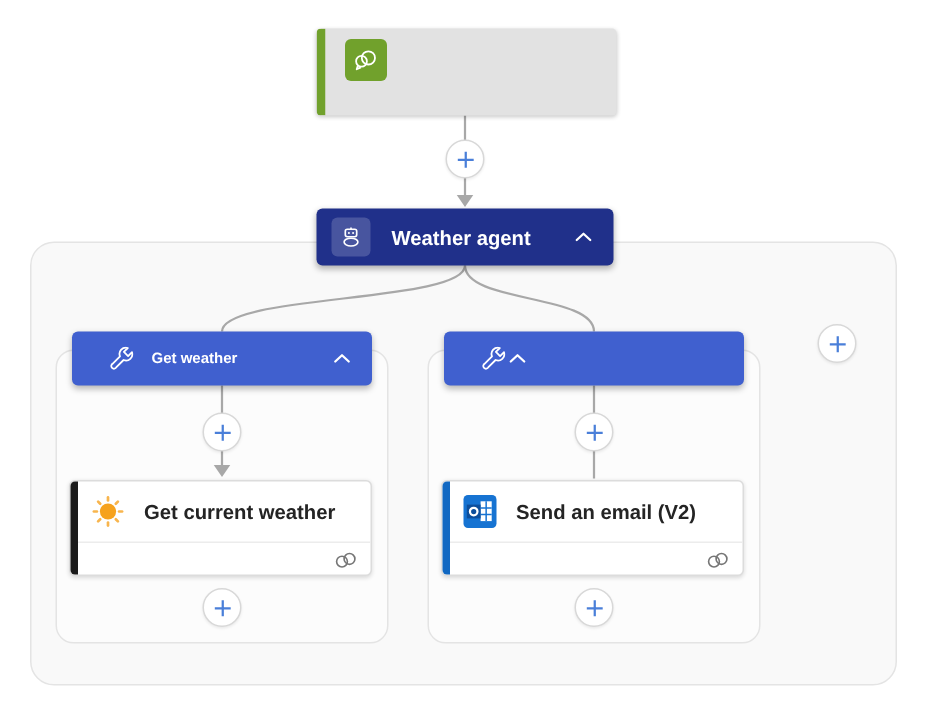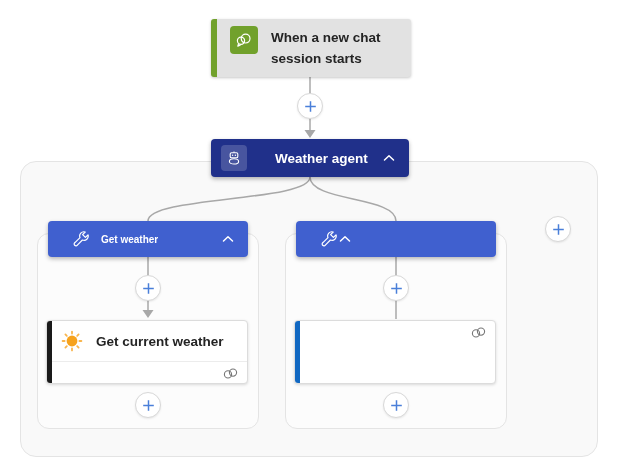--- a/index.html
+++ b/index.html
@@ -45,21 +45,21 @@
   
   .agent-node{
     left:211px;top:139px;width:198px;height:38px;background:#20308a;border-radius:4px;
     box-shadow:0 2px 4px rgba(0,0,0,.3);display:flex;align-items:center;
     padding:0 12px 0 10px;box-sizing:border-box;z-index:3;cursor:pointer;
   }
   .agent-chip{
     width:26px;height:26px;border-radius:4px;background:rgba(255,255,255,.18);
     display:flex;align-items:center;justify-content:center;flex:none;
   }
-  .agent-label{color:#fff;font-size:13.5px;font-weight:600;margin-left:28px;flex:1;}
+  .agent-label{color:#fff;font-size:13.5px;font-weight:600;margin-left:14px;flex:1;}
 
   
   .branch-header{
     top:221px;width:200px;height:36px;background:#4060cf;border-radius:4px;
     box-shadow:0 2px 4px rgba(0,0,0,.28);display:flex;align-items:center;
     padding:0 12px 0 25px;box-sizing:border-box;z-index:3;cursor:pointer;
   }
   .branch-header.left{left:48px;}
   .branch-header.right{left:296px;}
   .branch-label{color:#fff;font-size:10px;font-weight:600;margin-left:12px;flex:1;}
@@ -109,21 +109,20 @@
   </svg>
 
   <div class="abs trigger-node">
     <div class="trigger-icon">
       <svg width="18" height="18" viewBox="0 0 18 18" fill="none" stroke="#ffffff" stroke-width="1.2">
         <circle cx="10.6" cy="7.6" r="4.4"></circle>
         <circle cx="6" cy="9.8" r="3.6"></circle>
         <path d="M3.6 12.6 L2.8 15.2 L5.6 13.9" stroke-linejoin="round"></path>
       </svg>
     </div>
-    <div class="trigger-label">When a new chat session starts</div>
   </div>
 
   <div class="plus-btn" style="left:297px;top:93px;">
     <svg width="13" height="13" viewBox="0 0 13 13">
       <path d="M6.5 1.2 V11.8 M1.2 6.5 H11.8" stroke="#4a7fd9" stroke-width="1.5" fill="none"></path>
     </svg>
   </div>
 
   <div class="abs agent-node">
     <div class="agent-chip">
@@ -198,20 +197,34 @@
     <div class="card-footer">
       <svg width="17" height="13" viewBox="0 0 17 13" fill="none" stroke="#767676" stroke-width="1.1">
         <circle cx="6" cy="7.4" r="3.6"></circle>
         <circle cx="11" cy="5.6" r="3.6"></circle>
       </svg>
     </div>
   </div>
 
   <div class="abs action-card right">
     <div class="card-stripe" style="background:#1168c2;"></div>
+    <div class="card-title">
+      <svg width="24" height="24" viewBox="0 0 24 24">
+        <rect x="1" y="1" width="22" height="22" rx="3" fill="#1673d2"></rect>
+        <rect x="12.4" y="5.2" width="7.4" height="13.2" fill="#ffffff"></rect>
+        <g stroke="#1673d2" stroke-width="1">
+          <path d="M16.1 5.2 V18.4"></path>
+          <path d="M12.4 9.6 H19.8"></path>
+          <path d="M12.4 14 H19.8"></path>
+        </g>
+        <rect x="3.2" y="7.4" width="9.2" height="9.2" fill="#0d4e9b"></rect>
+        <circle cx="7.8" cy="12" r="2.5" fill="none" stroke="#ffffff" stroke-width="1.5"></circle>
+      </svg>
+      <span class="card-label">Send an email (V2)</span>
+    </div>
     <div class="card-footer">
       <svg width="17" height="13" viewBox="0 0 17 13" fill="none" stroke="#767676" stroke-width="1.1">
         <circle cx="6" cy="7.4" r="3.6"></circle>
         <circle cx="11" cy="5.6" r="3.6"></circle>
       </svg>
     </div>
   </div>
 
   <div class="plus-btn" style="left:135px;top:392px;">
     <svg width="13" height="13" viewBox="0 0 13 13">

